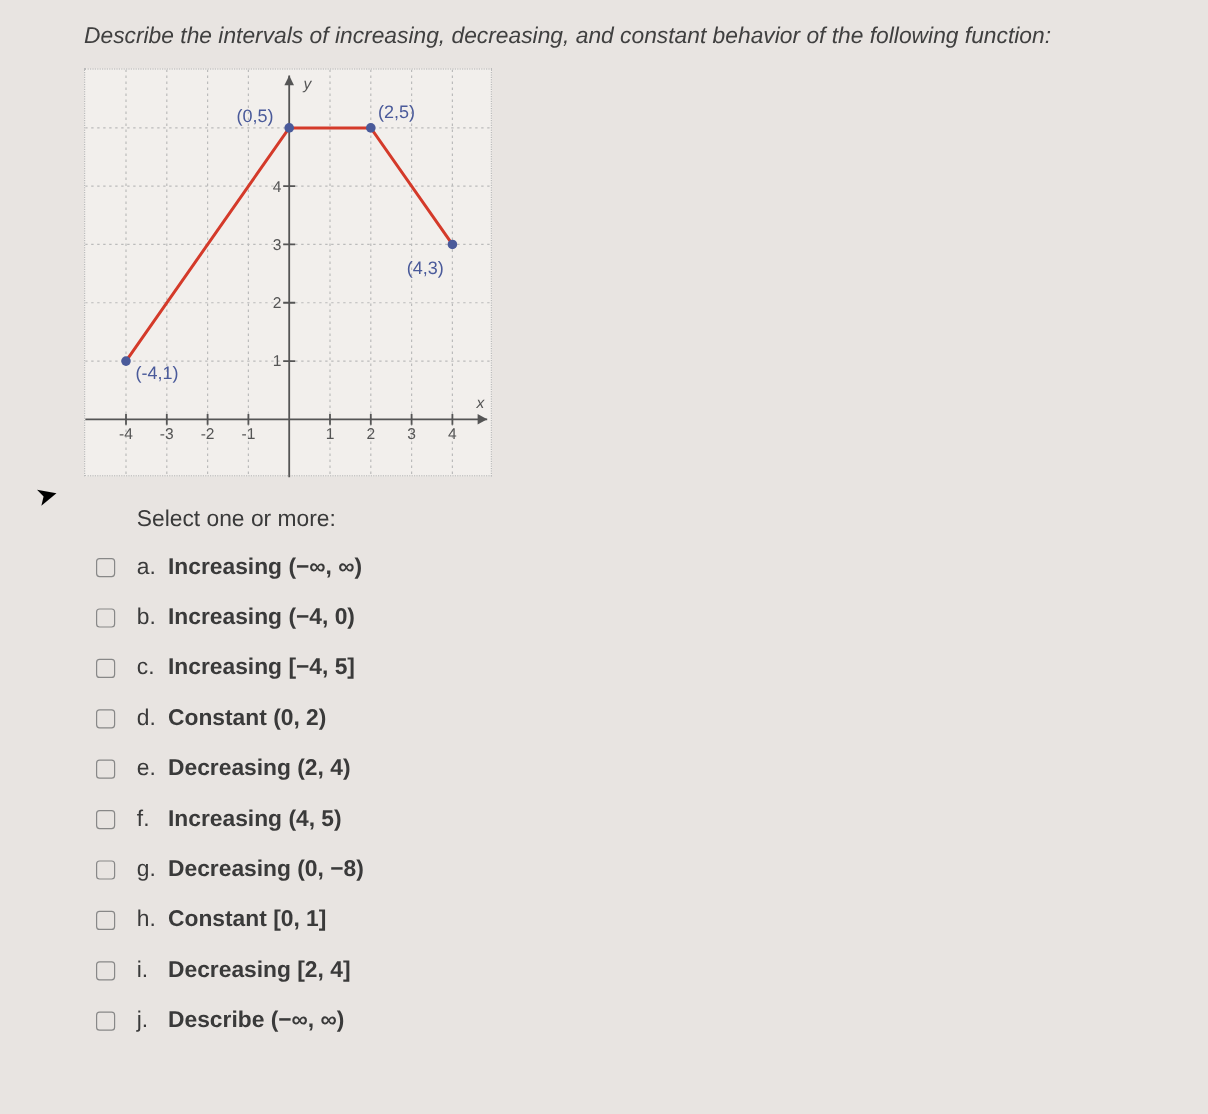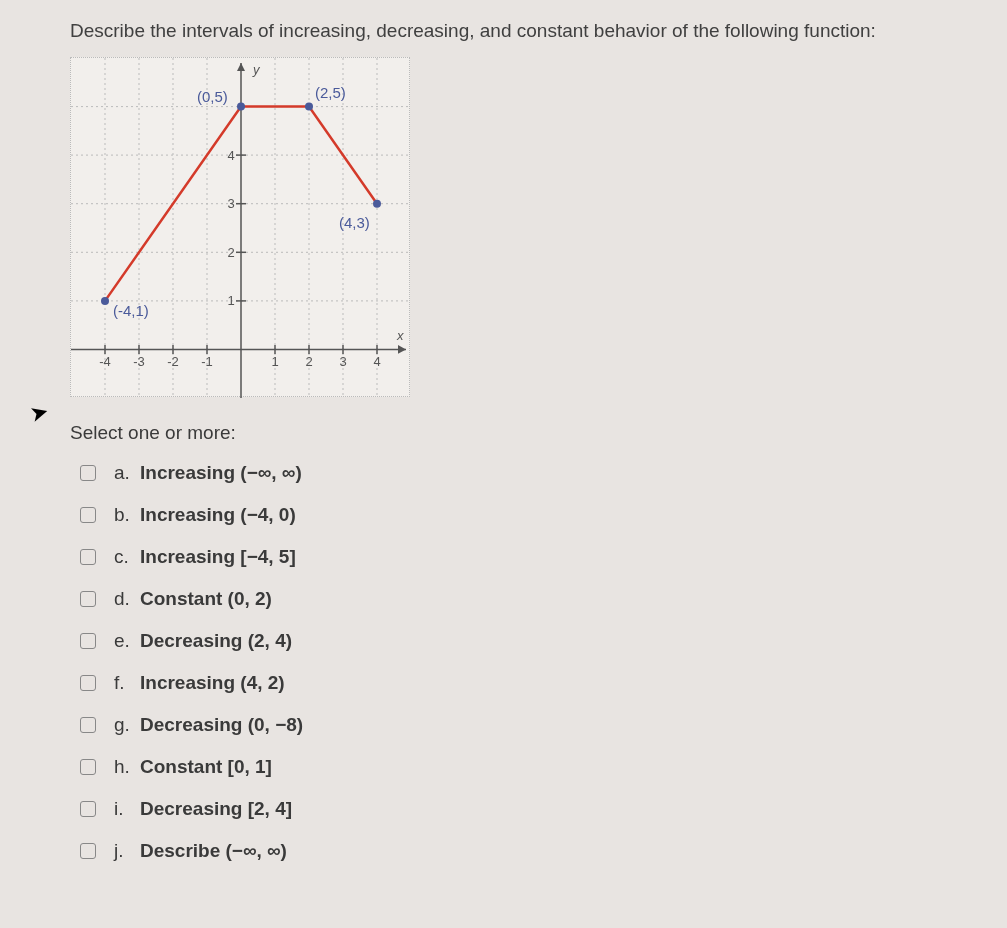--- a/index.html
+++ b/index.html
@@ -10,20 +10,21 @@
       height: 928px;
       padding: 20px 20px 20px 70px;
       color: #3a3a3a;
       position: relative;
     }
     .question-text {
       font-size: 19px;
       color: #404040;
       margin-bottom: 15px;
       margin-left: 0px;
+      font-style: italic;
     }
     .chart-container {
       width: 340px;
       height: 340px;
       background: #f2efec;
       position: relative;
       border: 1px dotted #bbb;
       margin-bottom: 25px;
     }
     .chart-svg { position: absolute; top: 0; left: 0; }
@@ -32,20 +33,21 @@
       left: 30px;
       top: 400px;
       font-size: 22px;
       color: #000;
       transform: rotate(-15deg);
     }
     .prompt-text {
       font-size: 19px;
       color: #3a3a3a;
       margin-bottom: 18px;
+      margin-left: 44px;
     }
     .options { margin-left: 10px; }
     .option-row {
       display: flex;
       align-items: center;
       margin-bottom: 20px;
     }
     .option-row input[type="checkbox"] {
       width: 16px;
       height: 16px;
@@ -174,21 +176,21 @@
     <span class="option-text">Constant (0, 2)</span>
   </div>
   <div class="option-row">
     <input type="checkbox" style="">
     <span class="option-letter">e.</span>
     <span class="option-text">Decreasing (2, 4)</span>
   </div>
   <div class="option-row">
     <input type="checkbox" style="">
     <span class="option-letter">f.</span>
-    <span class="option-text">Increasing (4, 2)</span>
+    <span class="option-text">Increasing (4, 5)</span>
   </div>
   <div class="option-row">
     <input type="checkbox" style="">
     <span class="option-letter">g.</span>
     <span class="option-text">Decreasing (0, −8)</span>
   </div>
   <div class="option-row">
     <input type="checkbox" style="">
     <span class="option-letter">h.</span>
     <span class="option-text">Constant [0, 1]</span>

